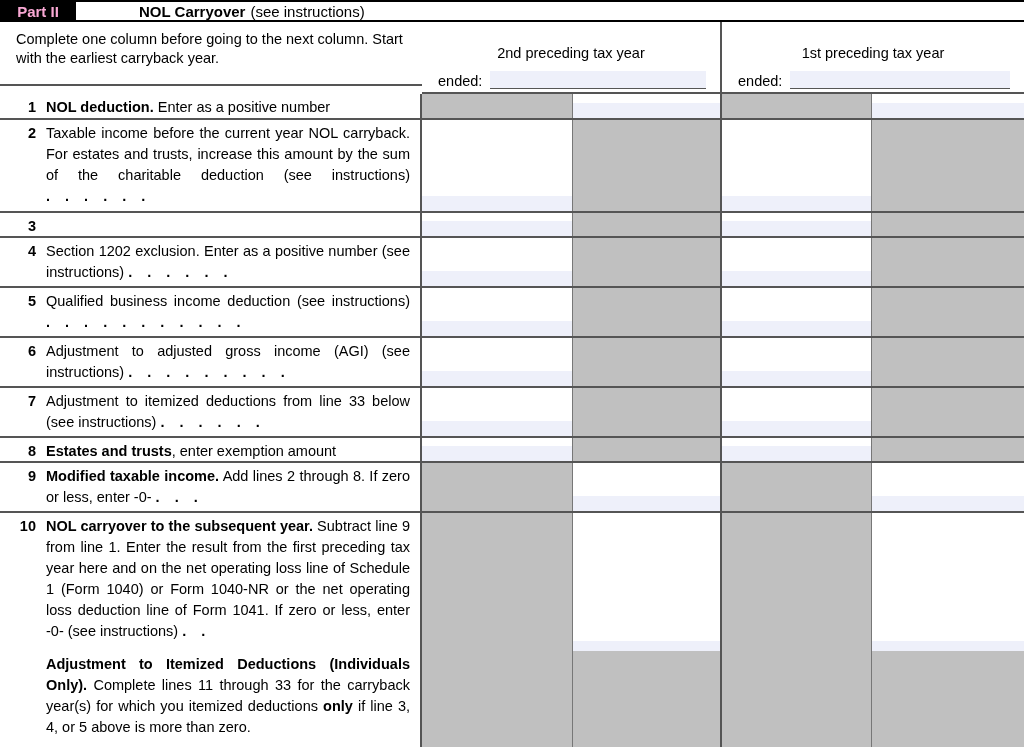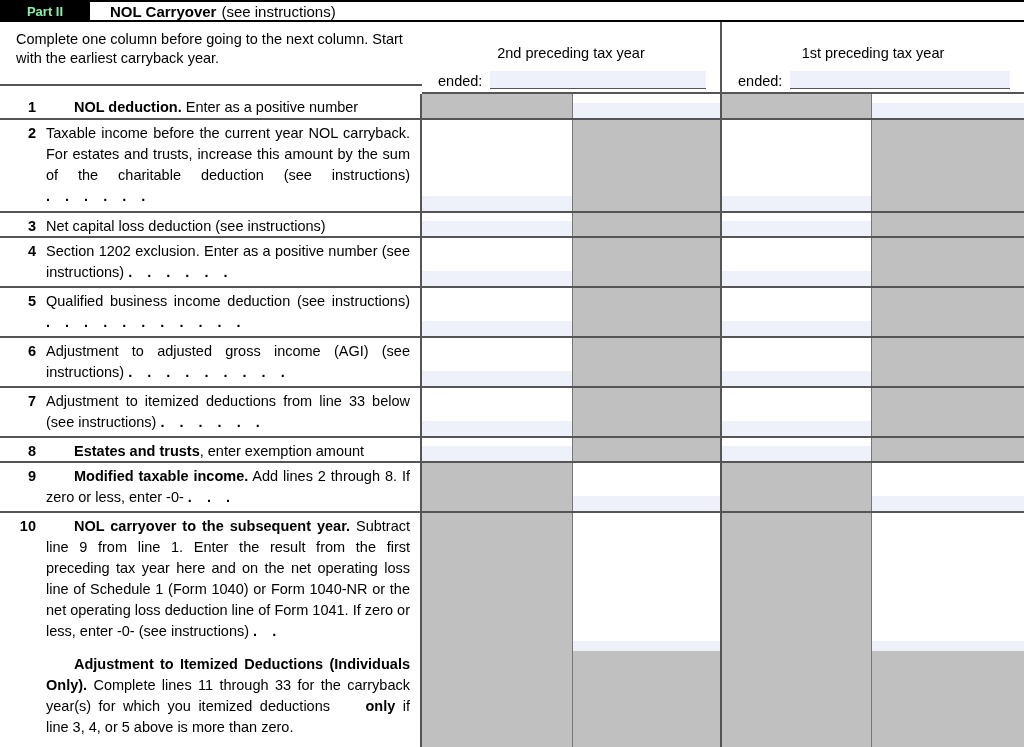--- a/index.html
+++ b/index.html
@@ -29,38 +29,39 @@
     width: 1024px;
     height: 22px;
     border-top: 2px solid #000;
     border-bottom: 2px solid #000;
     box-sizing: border-box;
     background: #ffffff;
     display: flex;
     align-items: stretch;
   }
   .part-tag {
-    width: 90px;
+    width: 76px;
     background: #000000;
-    color: #86efac;
+    color: #f9a8d4;
     font-weight: bold;
-    font-size: 13px;
+    font-size: 15px;
     display: flex;
     align-items: center;
     justify-content: center;
     letter-spacing: 0px;
     flex: none;
   }
   .part-title-wrap {
     flex: 1;
     display: flex;
     align-items: center;
     padding-left: 20px;
     font-size: 15px;
     white-space: nowrap;
+    margin-left: 43px;
   }
   .part-title-bold { font-weight: bold; }
   .part-title-norm { font-weight: normal; margin-left: 5px; }
 
   
   .grid {
     position: absolute;
     left: 0;
     top: 22px;
     width: 1024px;
@@ -157,21 +158,21 @@
     padding-right: 10px;
     box-sizing: border-box;
   }
   .linetext {
     flex: 1;
     font-size: 14.5px;
     line-height: 21px;
     text-align: justify;
     text-justify: inter-word;
   }
-  .linetext b { font-weight: bold; margin-left: 28px; }
+  .linetext b { font-weight: bold; }
   .dots {
     letter-spacing: 5.5px;
     font-weight: bold;
     white-space: nowrap;
   }
 
   
   .row-cells {
     position: absolute;
     left: 422px; top: 0;
@@ -268,21 +269,20 @@
           <div class="cell c fill-white">
               <span class="entry-strip"></span>
             </div>
           <div class="cell d fill-gray"></div>
         </div>
       </div>
 
       <div class="row" style="top:119px; height:25px;">
         <div class="row-desc">
           <div class="lineno">3</div>
-          <div class="linetext"><span>Net capital loss deduction (see instructions)</span></div>
         </div>
         <div class="row-cells">
           <div class="cell a fill-white">
               <span class="entry-strip"></span>
             </div>
           <div class="cell b fill-gray"></div>
           <div class="cell c fill-white">
               <span class="entry-strip"></span>
             </div>
           <div class="cell d fill-gray"></div>

